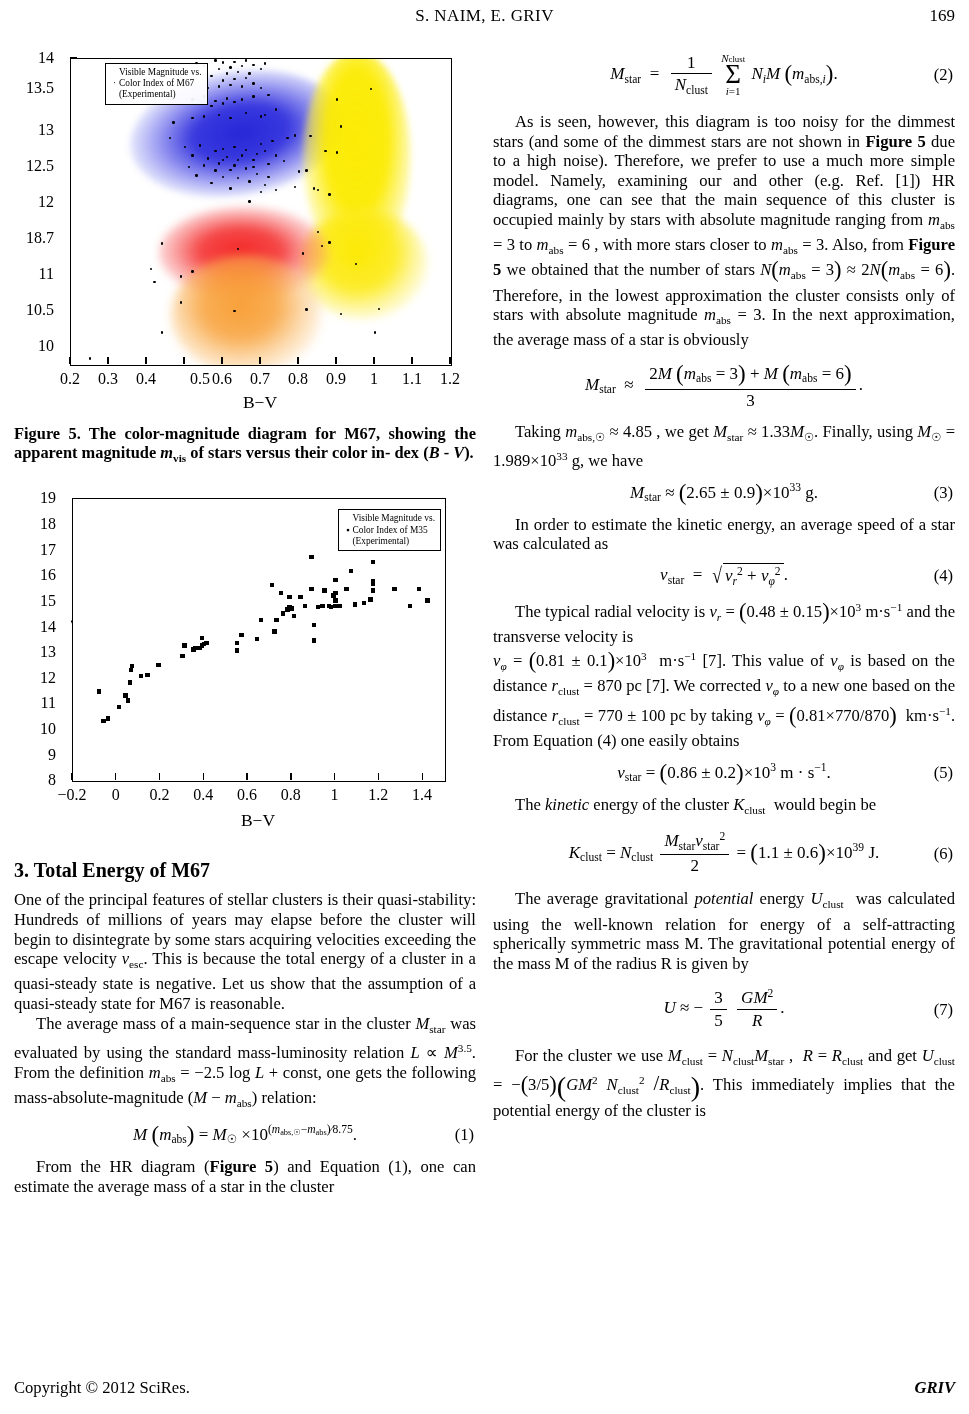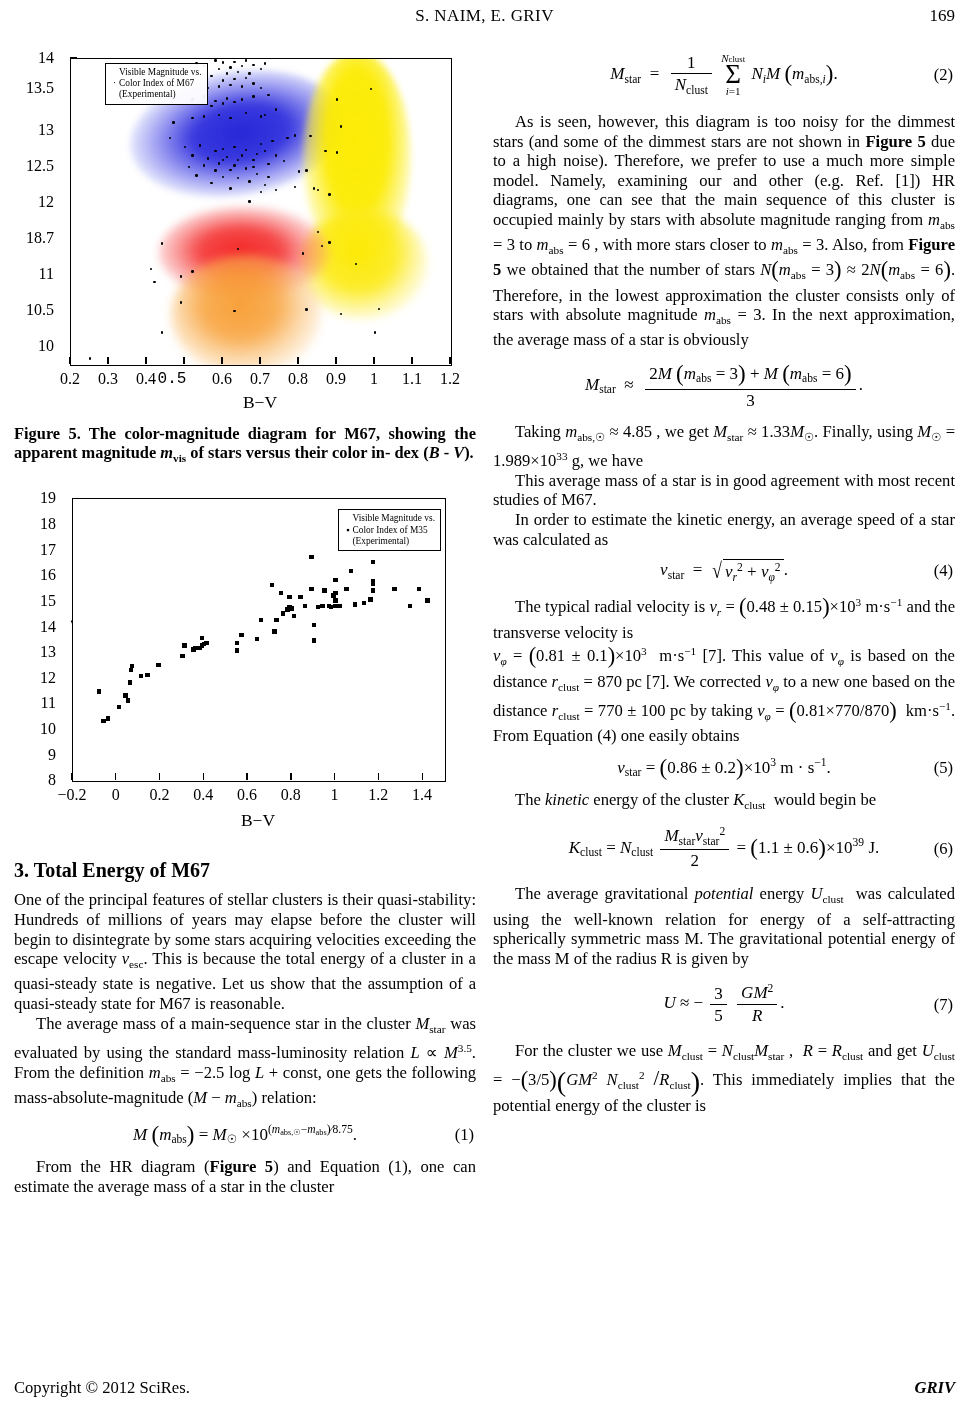--- a/index.html
+++ b/index.html
@@ -345,21 +345,21 @@
           <div class="lgrow"><span class="lgmark"></span><span>(Experimental)</span></div>
         </div>
       </div>
       <div id="fig5-xticks">
           <div class="xtick" style="left: 56px; top: 322px;">0.2</div>
           <div class="tickmark-x" style="left: 55.4px; top: 309px;"></div>
           <div class="xtick" style="left: 94px; top: 322px;">0.3</div>
           <div class="tickmark-x" style="left: 93.4px; top: 309px;"></div>
           <div class="xtick" style="left: 132px; top: 322px;">0.4</div>
           <div class="tickmark-x" style="left: 131.4px; top: 309px;"></div>
-          <div class="xtick" style="left: 158px; top: 322px; font-family: Liberation Mono, monospace;">0.5</div>
+          <div class="xtick" style="left: 186px; top: 322px;">0.5</div>
           <div class="tickmark-x" style="left: 169.4px; top: 309px;"></div>
           <div class="xtick" style="left: 208px; top: 322px;">0.6</div>
           <div class="tickmark-x" style="left: 207.4px; top: 309px;"></div>
           <div class="xtick" style="left: 246px; top: 322px;">0.7</div>
           <div class="tickmark-x" style="left: 245.4px; top: 309px;"></div>
           <div class="xtick" style="left: 284px; top: 322px;">0.8</div>
           <div class="tickmark-x" style="left: 283.4px; top: 309px;"></div>
           <div class="xtick" style="left: 322px; top: 322px;">0.9</div>
           <div class="tickmark-x" style="left: 321.4px; top: 309px;"></div>
           <div class="xtick" style="left: 360px; top: 322px;">1</div>
@@ -544,22 +544,25 @@
     <div class="eq" style="margin-top:10px;margin-bottom:10px;">
       <span class="mi">M</span><span class="sub">star</span> &nbsp;≈&nbsp;
       <span class="frac"><span class="nu">2<span class="mi">M</span> <span class="paren-big">(</span><span class="mi">m</span><span class="sub">abs</span> = 3<span class="paren-big">)</span> + <span class="mi">M</span> <span class="paren-big">(</span><span class="mi">m</span><span class="sub">abs</span> = 6<span class="paren-big">)</span></span><span class="de">3</span></span>.
     </div>
 
     <p class="indent"><span>Taking</span>
       <span class="mi">m</span><span class="sub">abs,☉</span> ≈ 4.85 <span>, we get</span>
       <span class="mi">M</span><span class="sub">star</span> ≈ 1.33<span class="mi">M</span><span class="sub">☉</span><span>. Finally, using</span>
       <span class="mi">M</span><span class="sub">☉</span> = 1.989×10<span class="sup">33</span> <span>g, we have</span></p>
 
-
-    <p class="indent">This average mass of a star is in good agreement with most recent studies of M67.</p>
+    <div class="eq">
+      <span class="mi">M</span><span class="sub">star</span> ≈ <span class="paren-big">(</span>2.65 ± 0.9<span class="paren-big">)</span>×10<span class="sup">33</span> g.
+      <span class="num">(3)</span>
+    </div>
+
     <p class="indent">In order to estimate the kinetic energy, an average speed of a star was calculated as</p>
 
     <div class="eq">
       <span class="mi">v</span><span class="sub">star</span> &nbsp;=&nbsp;
       <span class="sqrt"><span class="rad">√</span><span class="body"><span class="mi">v</span><span class="sub-i">r</span><span class="sup">2</span> + <span class="mi">v</span><span class="sub-i">φ</span><span class="sup">2</span></span></span>.
       <span class="num">(4)</span>
     </div>
 
     <p class="indent"><span>The typical radial velocity is</span>
       <span class="mi">v</span><span class="sub-i">r</span> = <span class="paren-big">(</span>0.48 ± 0.15<span class="paren-big">)</span>×10<span class="sup">3</span>

